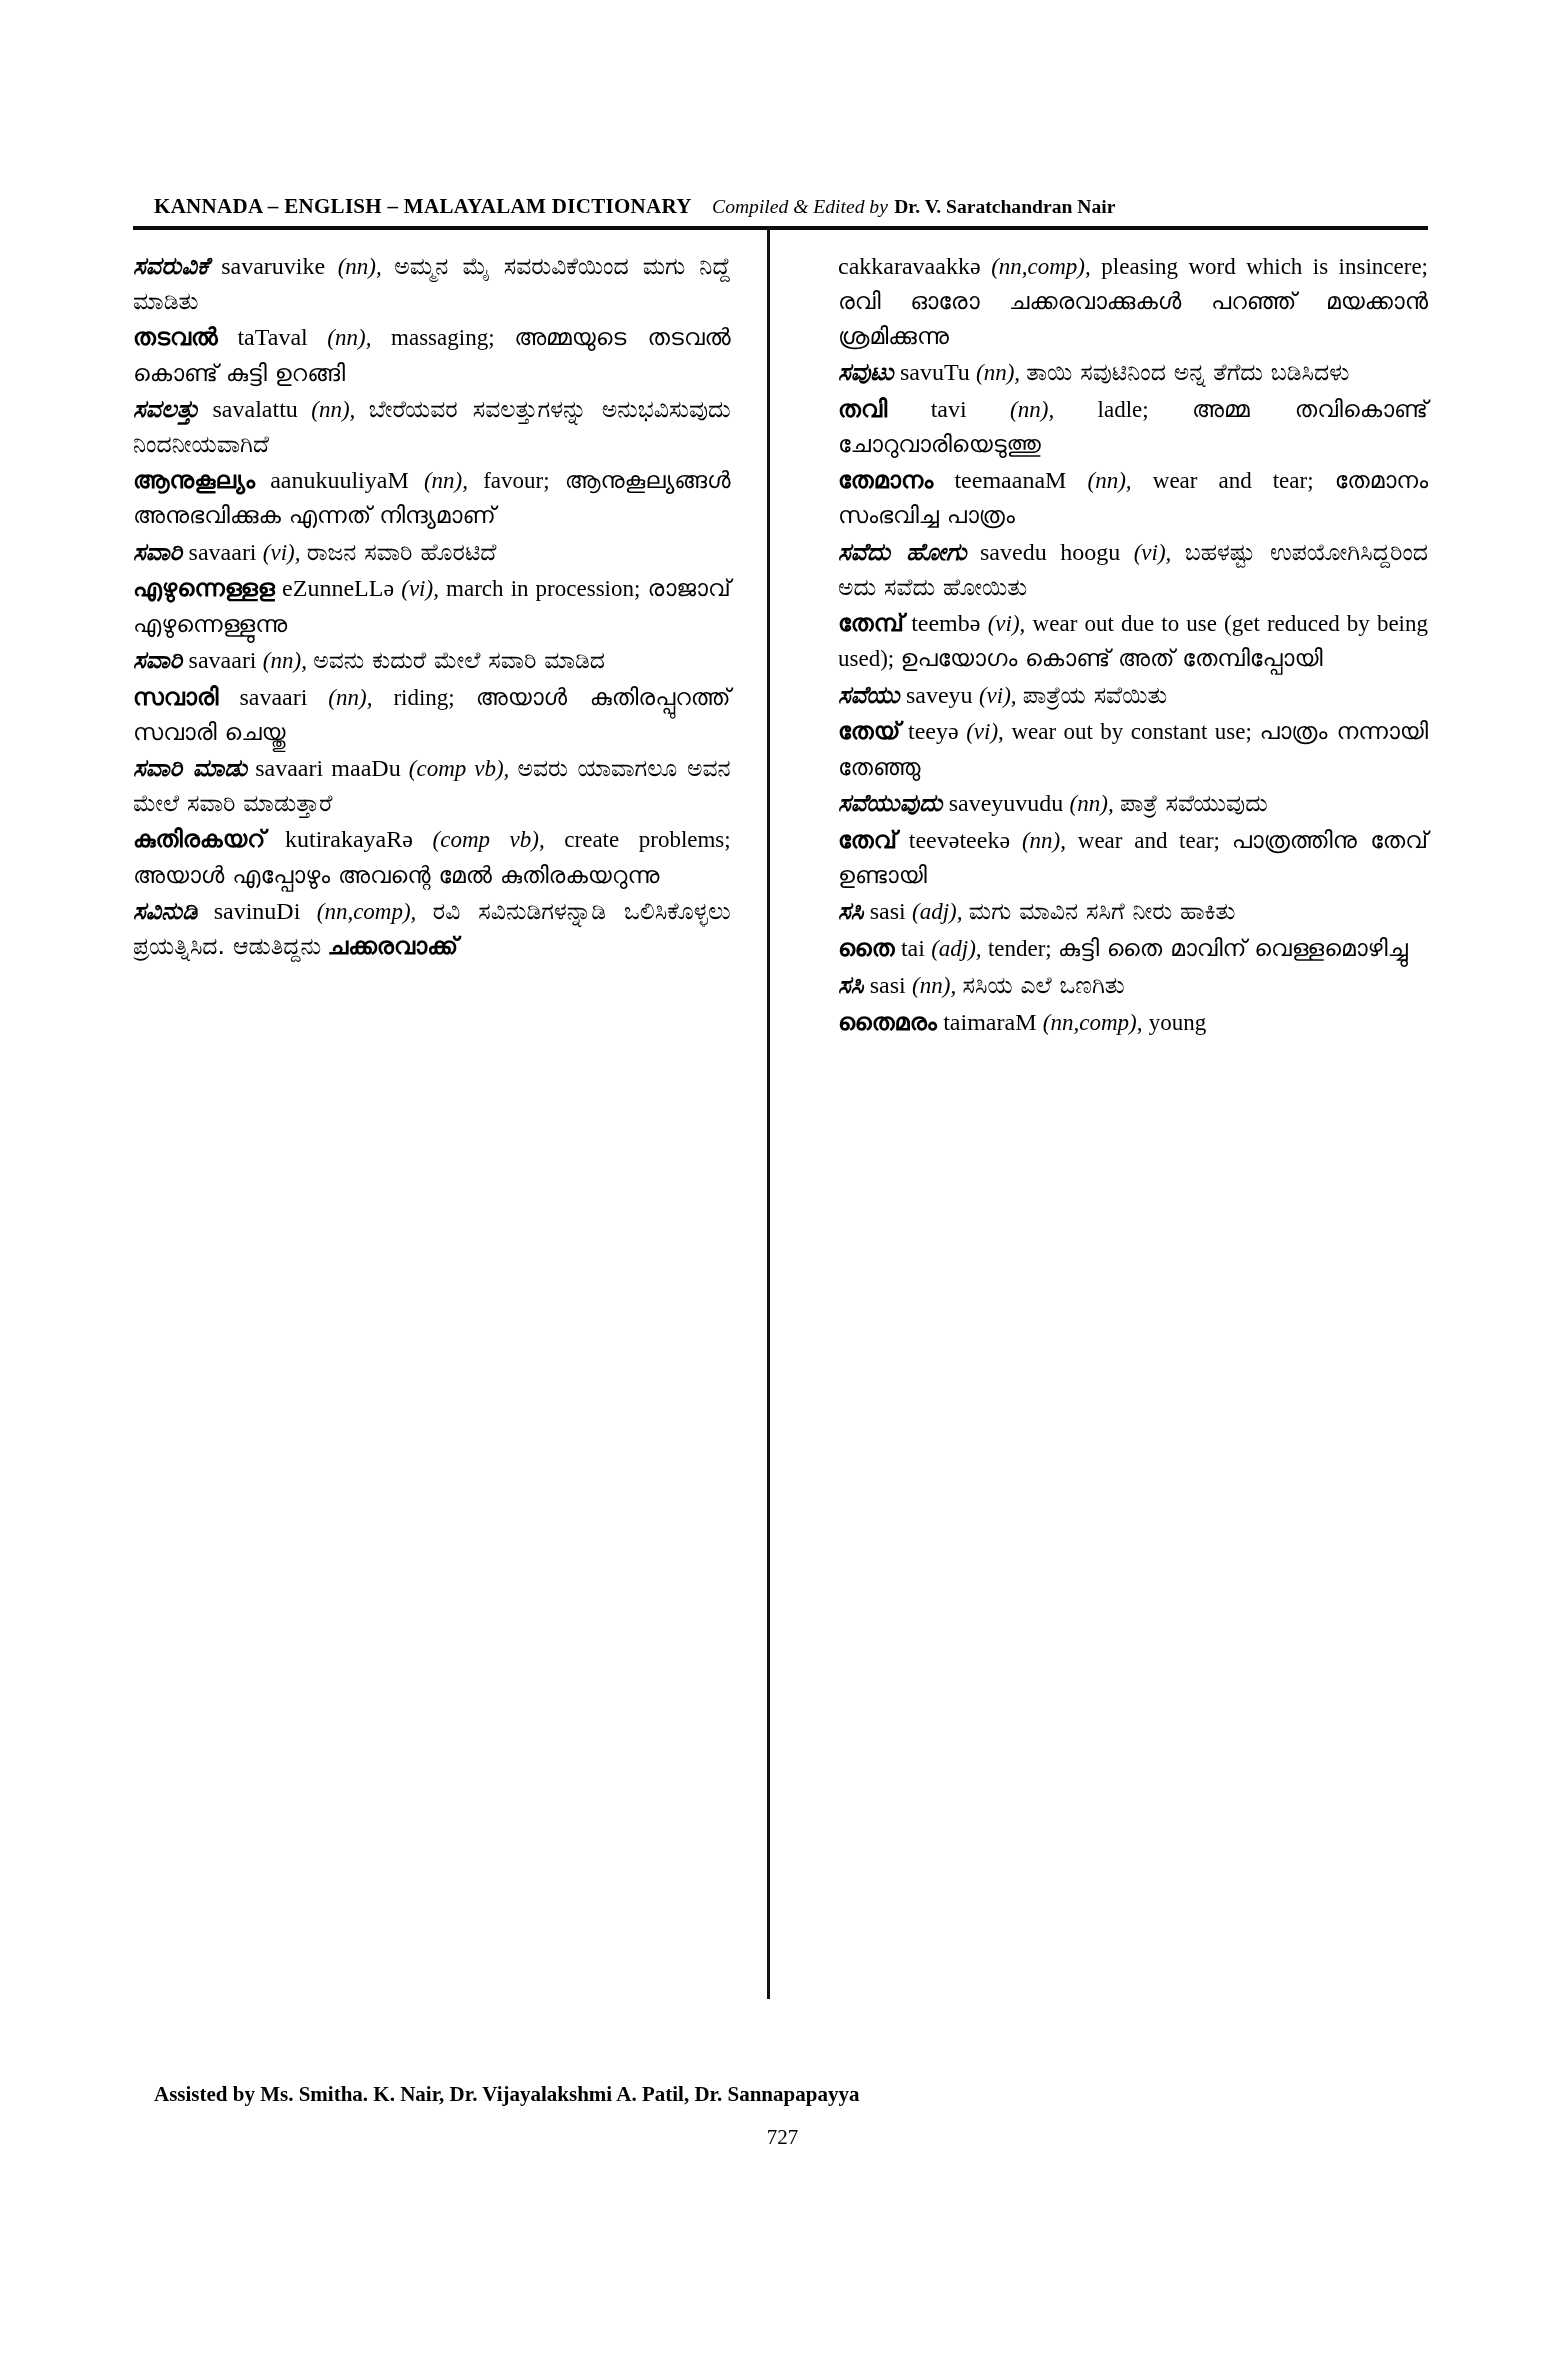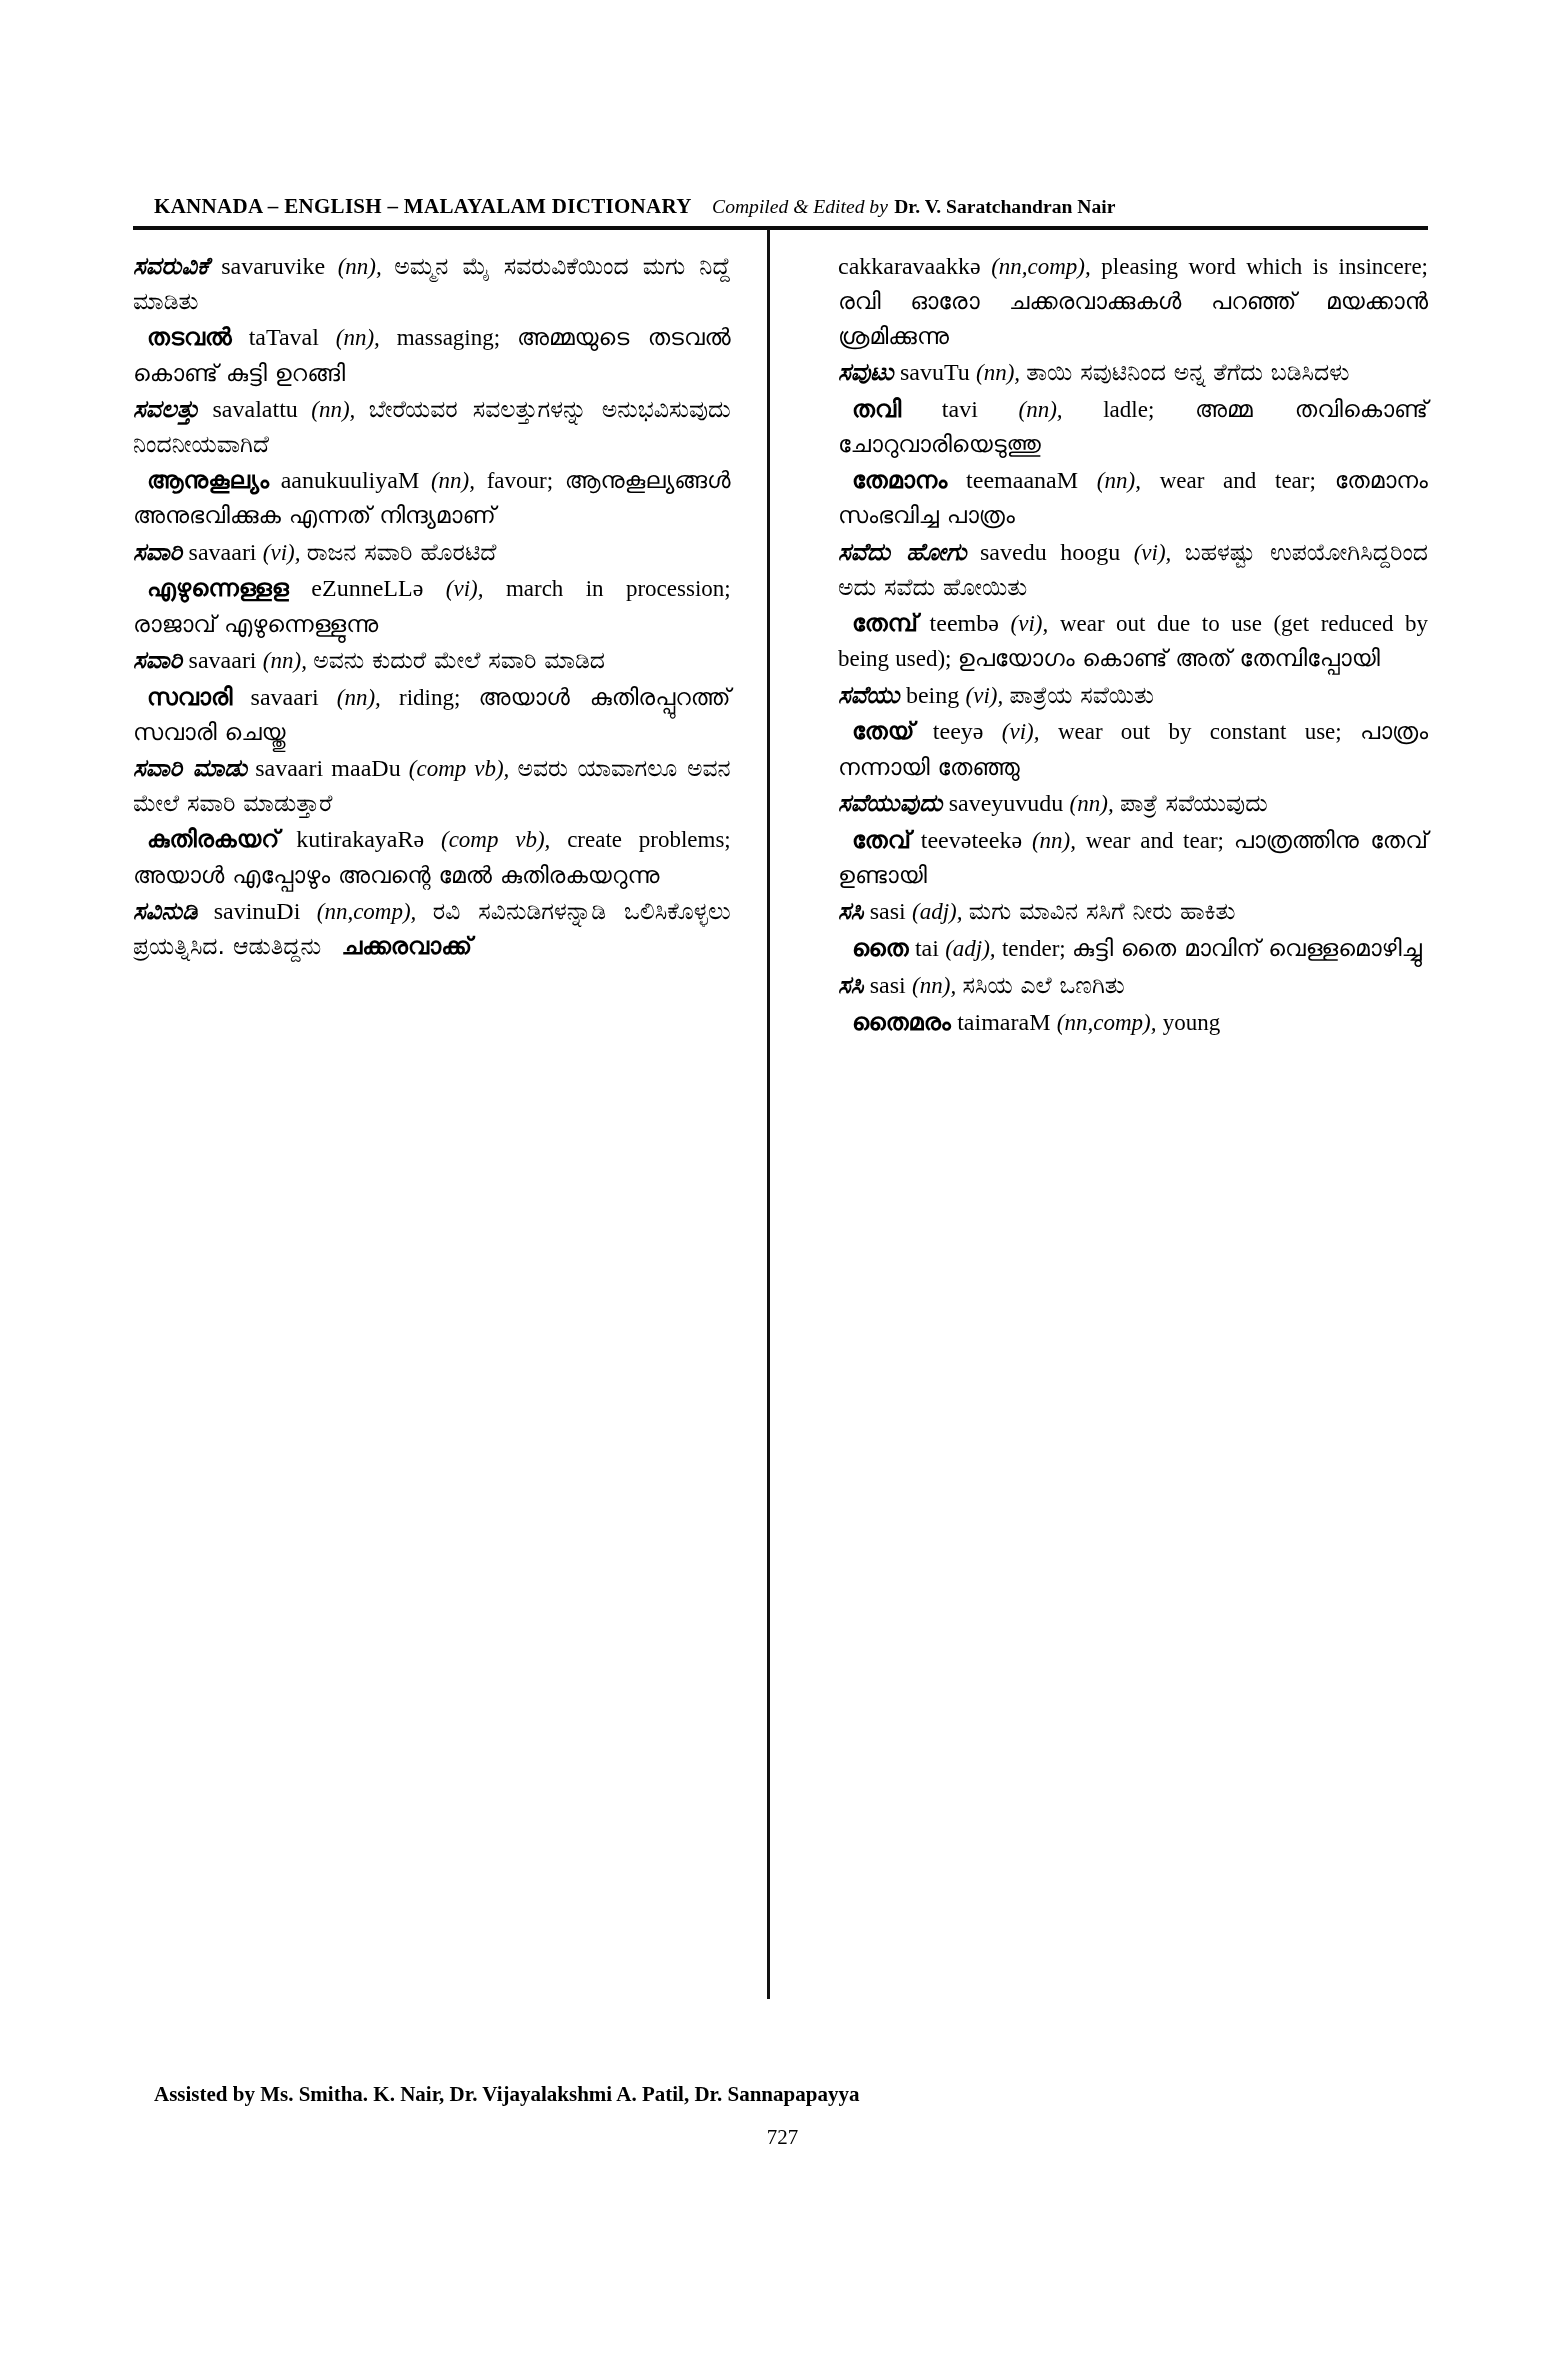--- a/index.html
+++ b/index.html
@@ -101,21 +101,20 @@
   .kn-head {
     font-family: "DejaVu Sans", sans-serif;
     font-weight: bold;
     font-style: italic;
     font-size: 24px;
   }
   .ml-head {
     font-family: "DejaVu Sans", sans-serif;
     font-weight: bold;
     font-size: 24px;
-    margin-left: 14px;
   }
   .translit {
     font-family: "Liberation Serif", "DejaVu Serif", serif;
     font-size: 24px;
   }
   .pos {
     font-family: "Liberation Serif", "DejaVu Serif", serif;
     font-style: italic;
     font-size: 23px;
     margin-top: 43px;
@@ -181,21 +180,21 @@
         <p class="entry"><span class="ml-head">കുതിരകയറ്</span> <span class="translit">kutirakayaRə</span> <span class="pos">(comp vb),</span> <span class="gloss">create problems;</span> <span class="ml-ex">അയാൾ എപ്പോഴും അവന്റെ മേൽ കുതിരകയറുന്നു</span> </p>
         <p class="entry"><span class="kn-head">ಸವಿನುಡಿ</span> <span class="translit">savinuDi</span> <span class="pos">(nn,comp),</span> <span class="kn-ex">ರವಿ ಸವಿನುಡಿಗಳನ್ನಾಡಿ ಒಲಿಸಿಕೊಳ್ಳಲು ಪ್ರಯತ್ನಿಸಿದ. ಆಡುತಿದ್ದನು</span> <span class="ml-head">ചക്കരവാക്ക്</span> </p>
       </div>
     <div class="column column-right" id="col-right">
         <p class="entry"><span class="translit">cakkaravaakkə</span> <span class="pos">(nn,comp),</span> <span class="gloss">pleasing word which is insincere;</span> <span class="ml-ex">രവി ഓരോ ചക്കരവാക്കുകൾ പറഞ്ഞ് മയക്കാൻ ശ്രമിക്കുന്നു</span> </p>
         <p class="entry"><span class="kn-head">ಸವುಟು</span> <span class="translit">savuTu</span> <span class="pos">(nn),</span> <span class="kn-ex">ತಾಯಿ ಸವುಟಿನಿಂದ ಅನ್ನ ತೆಗೆದು ಬಡಿಸಿದಳು</span> </p>
         <p class="entry"><span class="ml-head">തവി</span> <span class="translit">tavi</span> <span class="pos">(nn),</span> <span class="gloss">ladle;</span> <span class="ml-ex">അമ്മ തവികൊണ്ട് ചോറുവാരിയെടുത്തു</span> </p>
         <p class="entry"><span class="ml-head">തേമാനം</span> <span class="translit">teemaanaM</span> <span class="pos">(nn),</span> <span class="gloss">wear and tear;</span> <span class="ml-ex">തേമാനം സംഭവിച്ച പാത്രം</span> </p>
         <p class="entry"><span class="kn-head">ಸವೆದು ಹೋಗು</span> <span class="translit">savedu hoogu</span> <span class="pos">(vi),</span> <span class="kn-ex">ಬಹಳಷ್ಟು ಉಪಯೋಗಿಸಿದ್ದರಿಂದ ಅದು ಸವೆದು ಹೋಯಿತು</span> </p>
         <p class="entry"><span class="ml-head">തേമ്പ്</span> <span class="translit">teembə</span> <span class="pos">(vi),</span> <span class="gloss">wear out due to use (get reduced by being used);</span> <span class="ml-ex">ഉപയോഗം കൊണ്ട് അത് തേമ്പിപ്പോയി</span> </p>
-        <p class="entry"><span class="kn-head">ಸವೆಯು</span> <span class="translit">being</span> <span class="pos">(vi),</span> <span class="kn-ex">ಪಾತ್ರೆಯ ಸವೆಯಿತು</span> </p>
+        <p class="entry"><span class="kn-head">ಸವೆಯು</span> <span class="translit">saveyu</span> <span class="pos">(vi),</span> <span class="kn-ex">ಪಾತ್ರೆಯ ಸವೆಯಿತು</span> </p>
         <p class="entry"><span class="ml-head">തേയ്</span> <span class="translit">teeyə</span> <span class="pos">(vi),</span> <span class="gloss">wear out by constant use;</span> <span class="ml-ex">പാത്രം നന്നായി തേഞ്ഞു</span> </p>
         <p class="entry"><span class="kn-head">ಸವೆಯುವುದು</span> <span class="translit">saveyuvudu</span> <span class="pos">(nn),</span> <span class="kn-ex">ಪಾತ್ರೆ ಸವೆಯುವುದು</span> </p>
         <p class="entry"><span class="ml-head">തേവ്</span> <span class="translit">teevəteekə</span> <span class="pos">(nn),</span> <span class="gloss">wear and tear;</span> <span class="ml-ex">പാത്രത്തിനു തേവ് ഉണ്ടായി</span> </p>
         <p class="entry"><span class="kn-head">ಸಸಿ</span> <span class="translit">sasi</span> <span class="pos">(adj),</span> <span class="kn-ex">ಮಗು ಮಾವಿನ ಸಸಿಗೆ ನೀರು ಹಾಕಿತು</span> </p>
         <p class="entry"><span class="ml-head">തൈ</span> <span class="translit">tai</span> <span class="pos">(adj),</span> <span class="gloss">tender;</span> <span class="ml-ex">കുട്ടി തൈ മാവിന് വെള്ളമൊഴിച്ചു</span> </p>
         <p class="entry"><span class="kn-head">ಸಸಿ</span> <span class="translit">sasi</span> <span class="pos">(nn),</span> <span class="kn-ex">ಸಸಿಯ ಎಲೆ ಒಣಗಿತು</span> </p>
         <p class="entry"><span class="ml-head">തൈമരം</span> <span class="translit">taimaraM</span> <span class="pos">(nn,comp),</span> <span class="gloss">young</span> </p>
       </div>
   </div>
 

